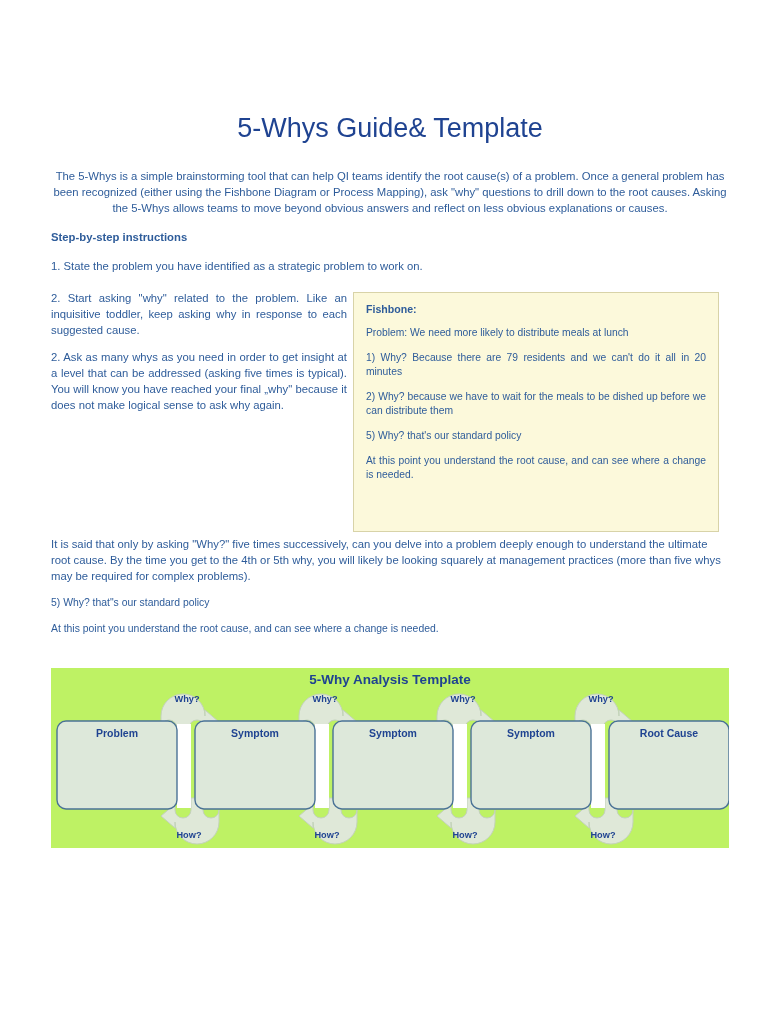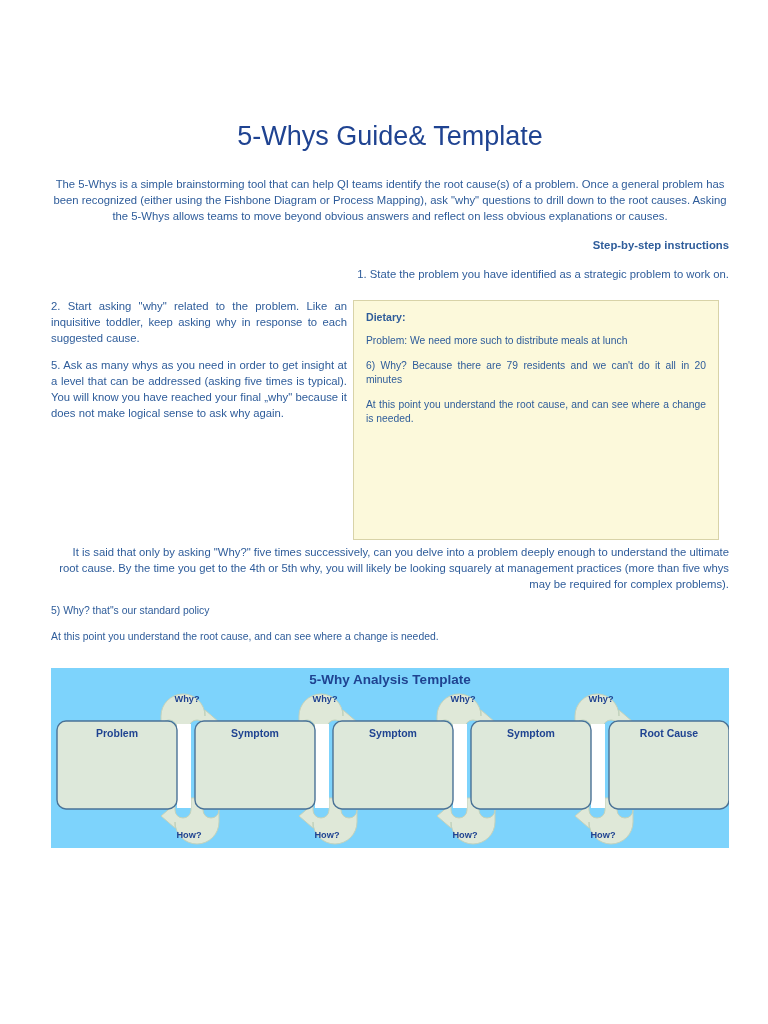--- a/index.html
+++ b/index.html
@@ -21,21 +21,21 @@
     position: absolute;
     left: 0; top: 0;
     width: 768px;
     height: 1024px;
     background: #ffffff;
   }
 
   .content {
     position: absolute;
     left: 51px;
-    top: 12px;
+    top: 4px;
     width: 678px;
   }
 
   
   .doc-title {
     margin: 0;
     padding-top: 110px;
     text-align: center;
     font-size: 27px;
     font-weight: normal;
@@ -43,32 +43,30 @@
     color: #1f4391;
     line-height: 1.1;
   }
 
   
   .para {
     font-size: 11.3px;
     line-height: 1.42;
     color: #2e5c9a;
     margin: 0;
-    text-align: right;
   }
   .intro {
     margin-top: 24px;
     text-align: center;
   }
   .section-head {
     margin-top: 15px;
     font-size: 11.3px;
     font-weight: bold;
     color: #2e5c9a;
-    text-align: right;
   }
   .step1 {
     margin-top: 15px;
   }
 
   
   .mid-region {
     position: relative;
     margin-top: 16px;
     min-height: 246px;
@@ -122,21 +120,21 @@
     margin: 0 0 12px 0;
   }
 
   
   .diagram-wrap {
     position: absolute;
     left: 51px;
     top: 668px;
     width: 678px;
     height: 180px;
-    background: #7dd3fc;
+    background: #bef264;
   }
   .diagram-title {
     position: absolute;
     left: 0;
     top: 4px;
     width: 678px;
     text-align: center;
     font-size: 13.5px;
     font-weight: bold;
     color: #1f4391;
@@ -171,27 +169,29 @@
     <p class="para intro">The 5-Whys is a simple brainstorming tool that can help QI teams identify the root cause(s) of a problem. Once a general problem has been recognized (either using the Fishbone Diagram or Process Mapping), ask "why" questions to drill down to the root causes. Asking the 5-Whys allows teams to move beyond obvious answers and reflect on less obvious explanations or causes.</p>
 
     <p class="section-head">Step-by-step instructions</p>
 
     <p class="para step1">1. State the problem you have identified as a strategic problem to work on.</p>
 
     <div class="mid-region">
 
       <div class="left-col">
         <p class="para">2. Start asking "why" related to the problem. Like an inquisitive toddler, keep asking why in response to each suggested cause.</p>
-        <p class="para">5. Ask as many whys as you need in order to get insight at a level that can be addressed (asking five times is typical). You will know you have reached your final „why" because it does not make logical sense to ask why again.</p>
+        <p class="para">2. Ask as many whys as you need in order to get insight at a level that can be addressed (asking five times is typical). You will know you have reached your final „why" because it does not make logical sense to ask why again.</p>
       </div>
 
       <div class="example-box">
-        <p class="ex-title">Dietary:</p>
-        <p class="ex-line">Problem: We need more such to distribute meals at lunch</p>
-        <p class="ex-line">6) Why? Because there are 79 residents and we can't do it all in 20 minutes</p>
+        <p class="ex-title">Fishbone:</p>
+        <p class="ex-line">Problem: We need more likely to distribute meals at lunch</p>
+        <p class="ex-line">1) Why? Because there are 79 residents and we can't do it all in 20 minutes</p>
+        <p class="ex-line">2) Why? because we have to wait for the meals to be dished up before we can distribute them</p>
+        <p class="ex-line">5) Why? that's our standard policy</p>
         <p class="ex-line">At this point you understand the root cause, and can see where a change is needed.</p>
       </div>
 
       <div class="clear"></div>
     </div>
 
     <div class="lower">
       <p class="para">It is said that only by asking "Why?" five times successively, can you delve into a problem deeply enough to understand the ultimate root cause. By the time you get to the 4th or 5th why, you will likely be looking squarely at management practices (more than five whys may be required for complex problems).</p>
       <p class="small-line">5) Why? that"s our standard policy</p>
       <p class="small-line">At this point you understand the root cause, and can see where a change is needed.</p>

